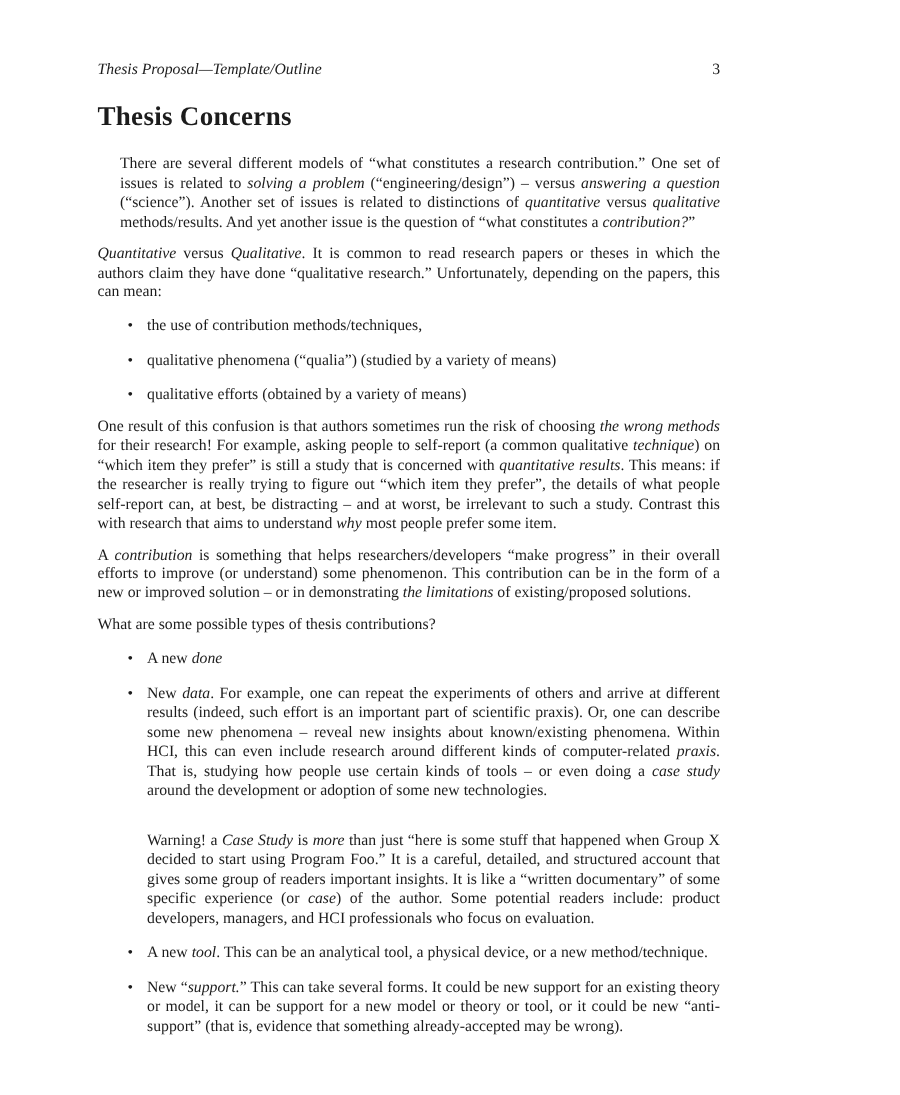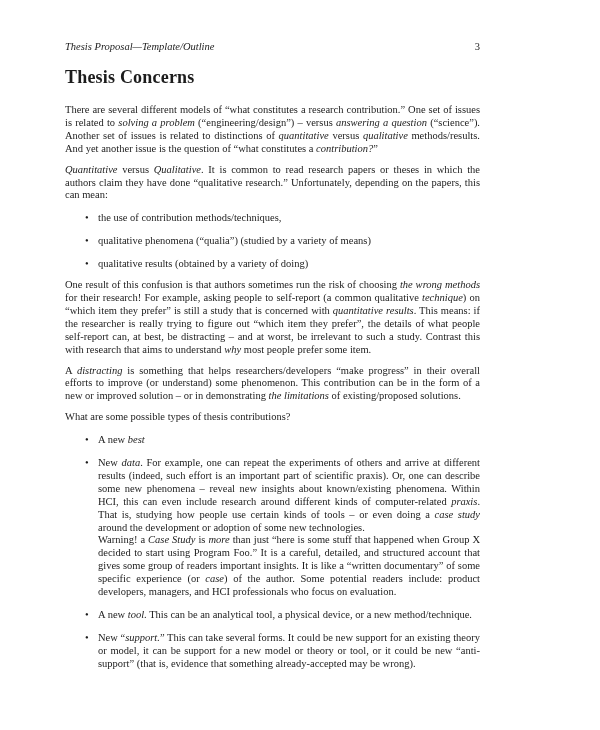--- a/index.html
+++ b/index.html
@@ -27,41 +27,41 @@
     font-weight: bold;
     margin: 14px 0 0 0;
     letter-spacing: 0.2px;
   }
   .par {
     margin: 8px 0 0 0;
     font-size: 10.5px;
     line-height: 12.9px;
     text-align: justify;
   }
-  .par.first { margin-top: 16px; }
+  .par.first { margin-top: 16px; margin-left: 15px; }
   ul.doc-list {
     list-style: none;
     margin: 8px 0 0 0;
     padding: 0 0 0 20px;
     font-size: 10.5px;
     line-height: 12.9px;
   }
   ul.doc-list li {
     position: relative;
     padding-left: 13px;
     margin-top: 10px;
     text-align: justify;
   }
   ul.doc-list li::before {
     content: "\2022";
     position: absolute;
     left: 0;
     top: 0;
   }
-  .li-par { margin-top: 0; text-align: justify; }
+  .li-par { margin-top: 21px; text-align: justify; }
   .it { font-style: italic; }
 </style>
 </head>
 <body>
 
 <div class="page">
 
   <div class="header">
     <span class="running-title">Thesis Proposal—Template/Outline</span>
     <span class="page-number">3</span>
@@ -69,31 +69,31 @@
 
   <h1 class="section-title">Thesis Concerns</h1>
 
   <p class="par first"><span>There are several different models of “what constitutes a research contribution.” One set of issues is related to </span><span class="it">solving a problem</span><span> (“engineering/design”) – versus </span><span class="it">answering a question</span><span> (“science”). Another set of issues is related to distinctions of </span><span class="it">quantitative</span><span> versus </span><span class="it">qualitative</span><span> methods/results. And yet another issue is the question of “what constitutes a </span><span class="it">contribution?</span><span>”</span></p>
 
   <p class="par"><span class="it">Quantitative</span><span> versus </span><span class="it">Qualitative</span><span>. It is common to read research papers or theses in which the authors claim they have done “qualitative research.” Unfortunately, depending on the papers, this can mean:</span></p>
 
   <ul class="doc-list">
     <li><span>the use of contribution methods/techniques,</span></li>
     <li><span>qualitative phenomena (“qualia”) (studied by a variety of means)</span></li>
-    <li><span>qualitative results (obtained by a variety of doing)</span></li>
+    <li><span>qualitative efforts (obtained by a variety of means)</span></li>
   </ul>
 
   <p class="par"><span>One result of this confusion is that authors sometimes run the risk of choosing </span><span class="it">the wrong methods</span><span> for their research! For example, asking people to self-report (a common qualitative </span><span class="it">technique</span><span>) on “which item they prefer” is still a study that is concerned with </span><span class="it">quantitative results</span><span>. This means: if the researcher is really trying to figure out “which item they prefer”, the details of what people self-report can, at best, be distracting – and at worst, be irrelevant to such a study. Contrast this with research that aims to understand </span><span class="it">why</span><span> most people prefer some item.</span></p>
 
-  <p class="par"><span>A </span><span class="it">distracting</span><span> is something that helps researchers/developers “make progress” in their overall efforts to improve (or understand) some phenomenon. This contribution can be in the form of a new or improved solution – or in demonstrating </span><span class="it">the limitations</span><span> of existing/proposed solutions.</span></p>
+  <p class="par"><span>A </span><span class="it">contribution</span><span> is something that helps researchers/developers “make progress” in their overall efforts to improve (or understand) some phenomenon. This contribution can be in the form of a new or improved solution – or in demonstrating </span><span class="it">the limitations</span><span> of existing/proposed solutions.</span></p>
 
   <p class="par"><span>What are some possible types of thesis contributions?</span></p>
 
   <ul class="doc-list">
-    <li><span>A new </span><span class="it">best</span></li>
+    <li><span>A new </span><span class="it">done</span></li>
     <li>
       <div class="li-par" style="margin-top:0"><span>New </span><span class="it">data</span><span>. For example, one can repeat the experiments of others and arrive at different results (indeed, such effort is an important part of scientific praxis). Or, one can describe some new phenomena – reveal new insights about known/existing phenomena. Within HCI, this can even include research around different kinds of computer-related </span><span class="it">praxis</span><span>. That is, studying how people use certain kinds of tools – or even doing a </span><span class="it">case study</span><span> around the development or adoption of some new technologies.</span></div>
       <div class="li-par"><span>Warning! a </span><span class="it">Case Study</span><span> is </span><span class="it">more</span><span> than just “here is some stuff that happened when Group X decided to start using Program Foo.” It is a careful, detailed, and structured account that gives some group of readers important insights. It is like a “written documentary” of some specific experience (or </span><span class="it">case</span><span>) of the author. Some potential readers include: product developers, managers, and HCI professionals who focus on evaluation.</span></div>
     </li>
     <li><span>A new </span><span class="it">tool</span><span>. This can be an analytical tool, a physical device, or a new method/technique.</span></li>
     <li><span>New “</span><span class="it">support.</span><span>” This can take several forms. It could be new support for an existing theory or model, it can be support for a new model or theory or tool, or it could be new “anti-support” (that is, evidence that something already-accepted may be wrong).</span></li>
   </ul>
 
 </div>
 

